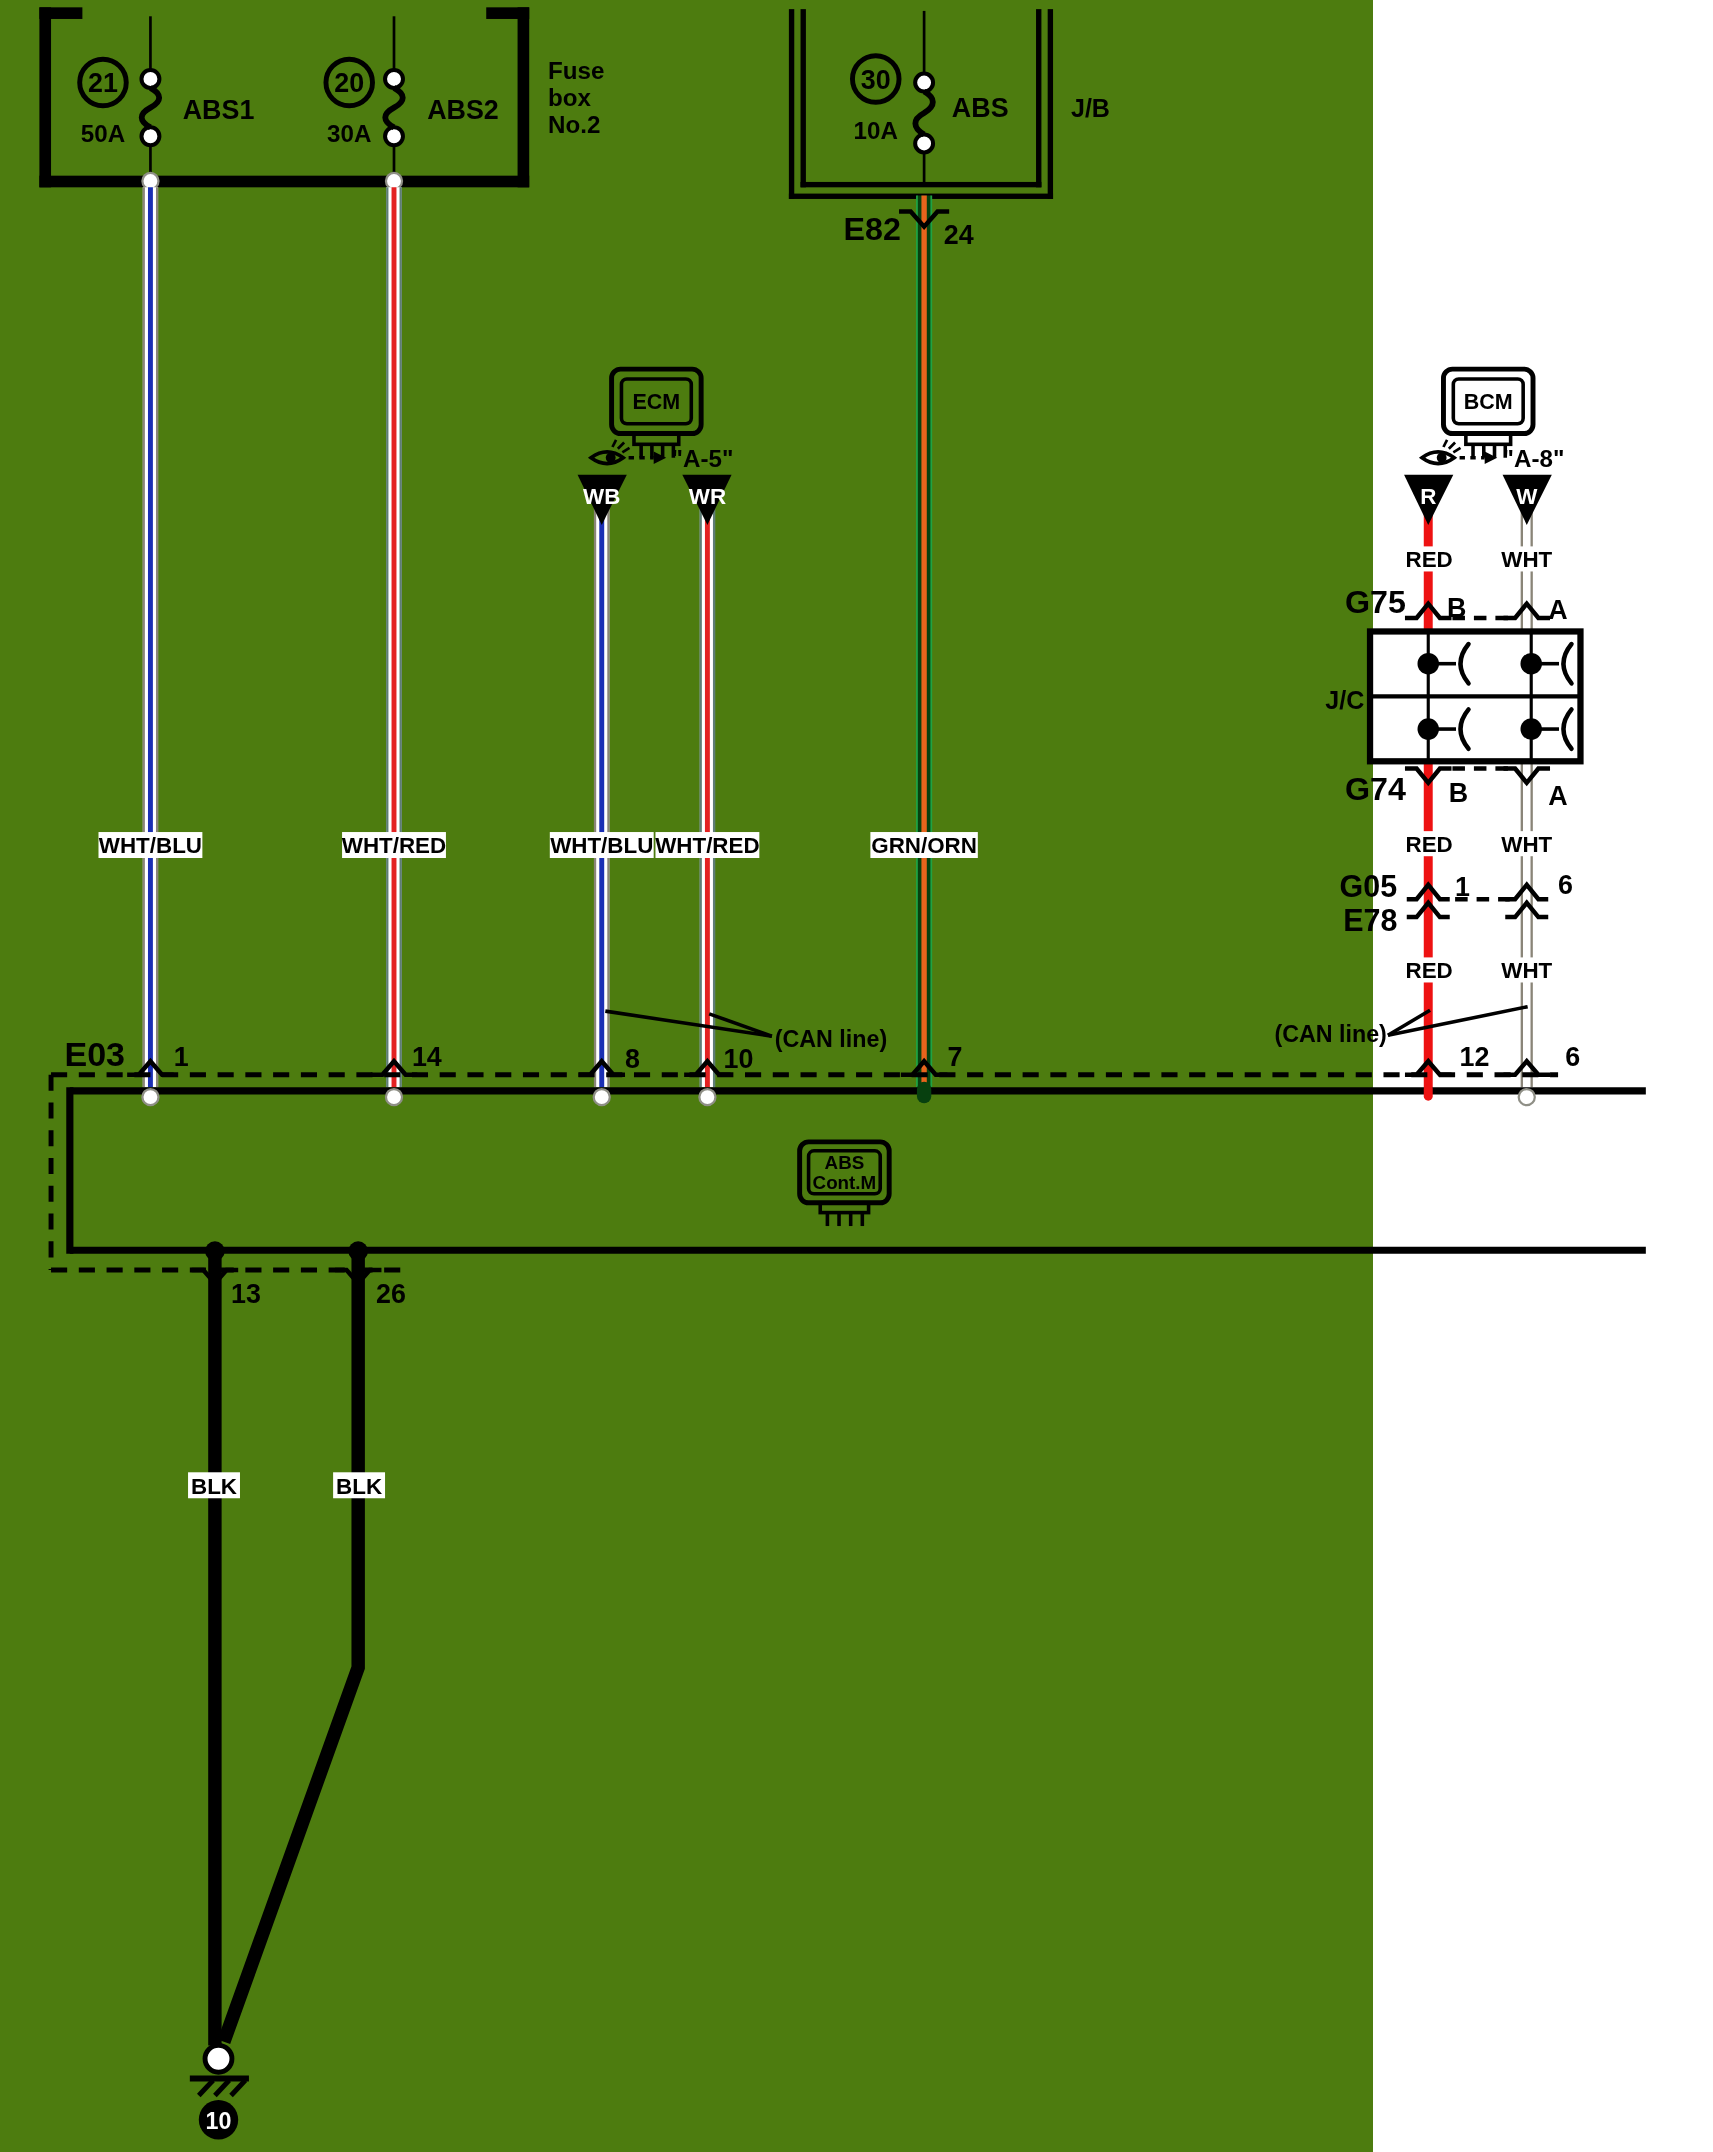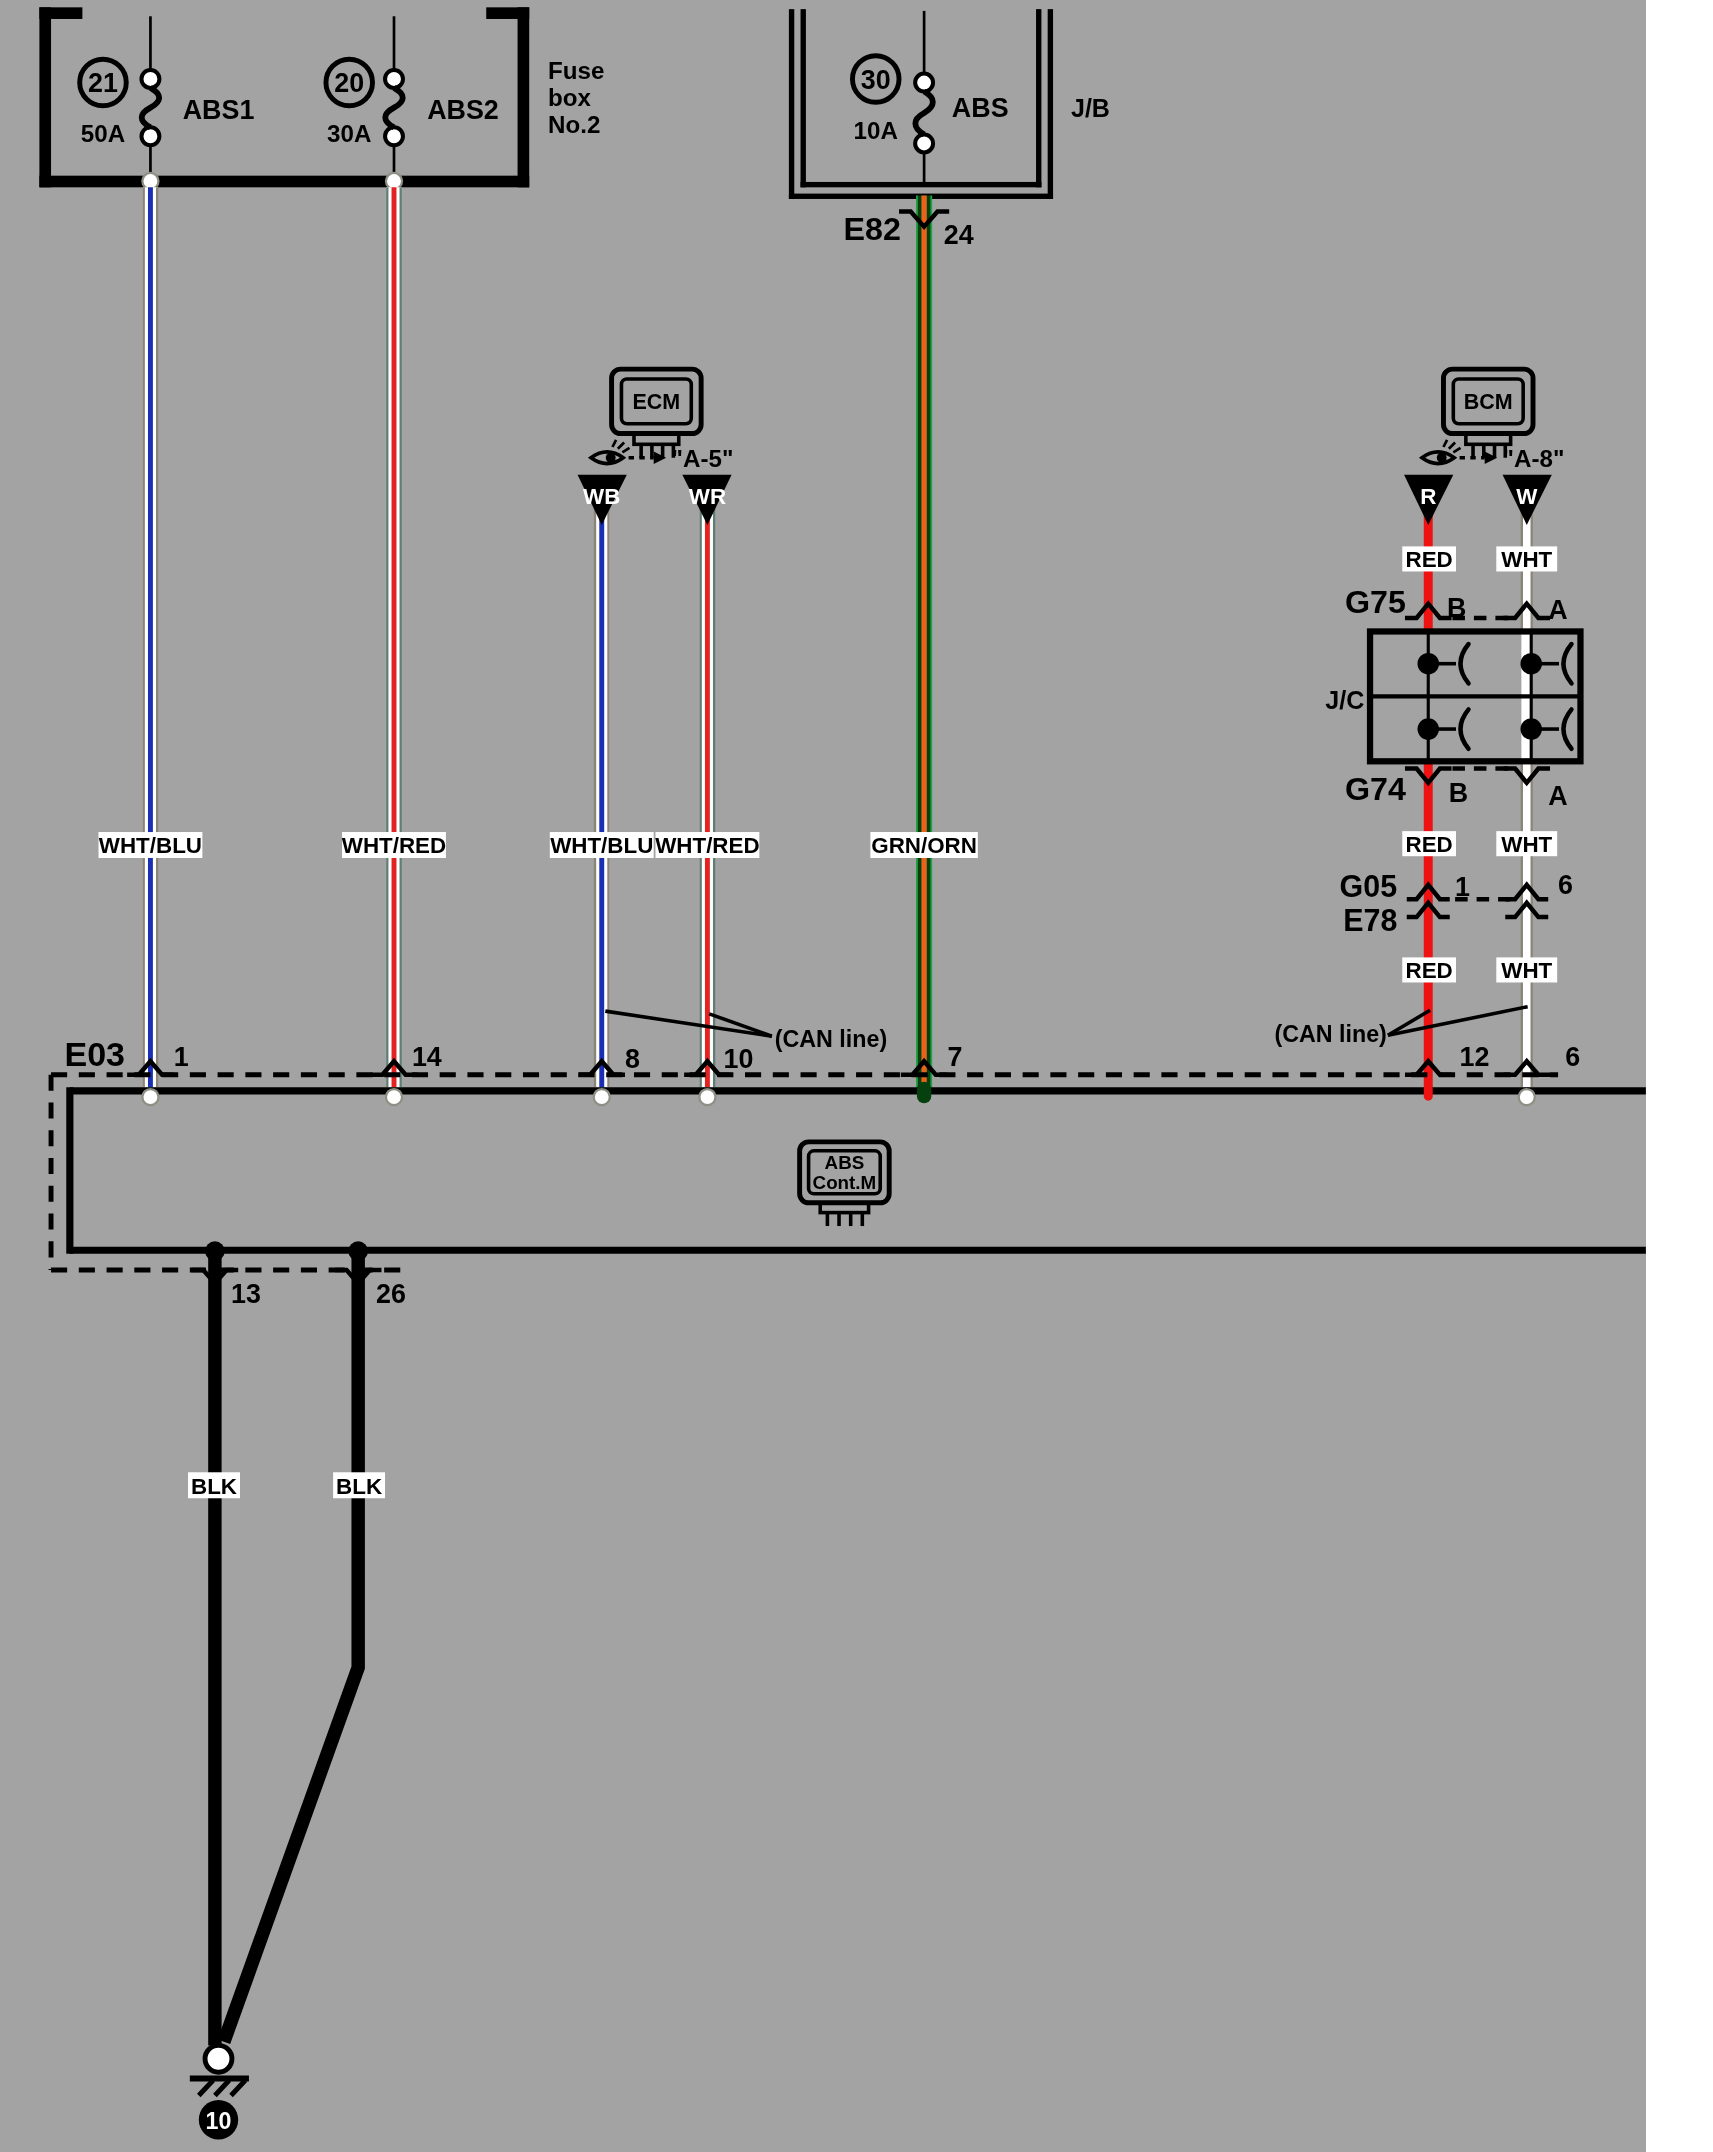--- a/index.html
+++ b/index.html
@@ -1,16 +1,16 @@
 <!DOCTYPE html>
 <html style="font-size:14.3px"><head>
 <meta charset="utf-8">
 <style>
   html,body{margin:0;padding:0;background:#fff}
-  .page{width:1646px;height:2153px;background:#a3a3a3;position:relative}
+  .page{width:1373px;height:2153px;background:#4d7c0f;position:relative}
   svg{display:block}
   text{font-family:"Liberation Sans","DejaVu Sans",sans-serif;font-weight:bold;fill:#000}
   .f21{font-size:21px}.f24{font-size:24px}.f25{font-size:25px}.f26{font-size:26px}
   .f27{font-size:27px}.f28{font-size:28px}.f30{font-size:30px}.f34{font-size:34px}
   .f36{font-size:36px}.f38{font-size:38px}
   .mid{text-anchor:middle}
   .wt{fill:#fff}
   .ln{stroke:#000;fill:none}
   .lblbg{fill:#fff}
   .outA{stroke:#8a8578;stroke-width:2.6;fill:none}

